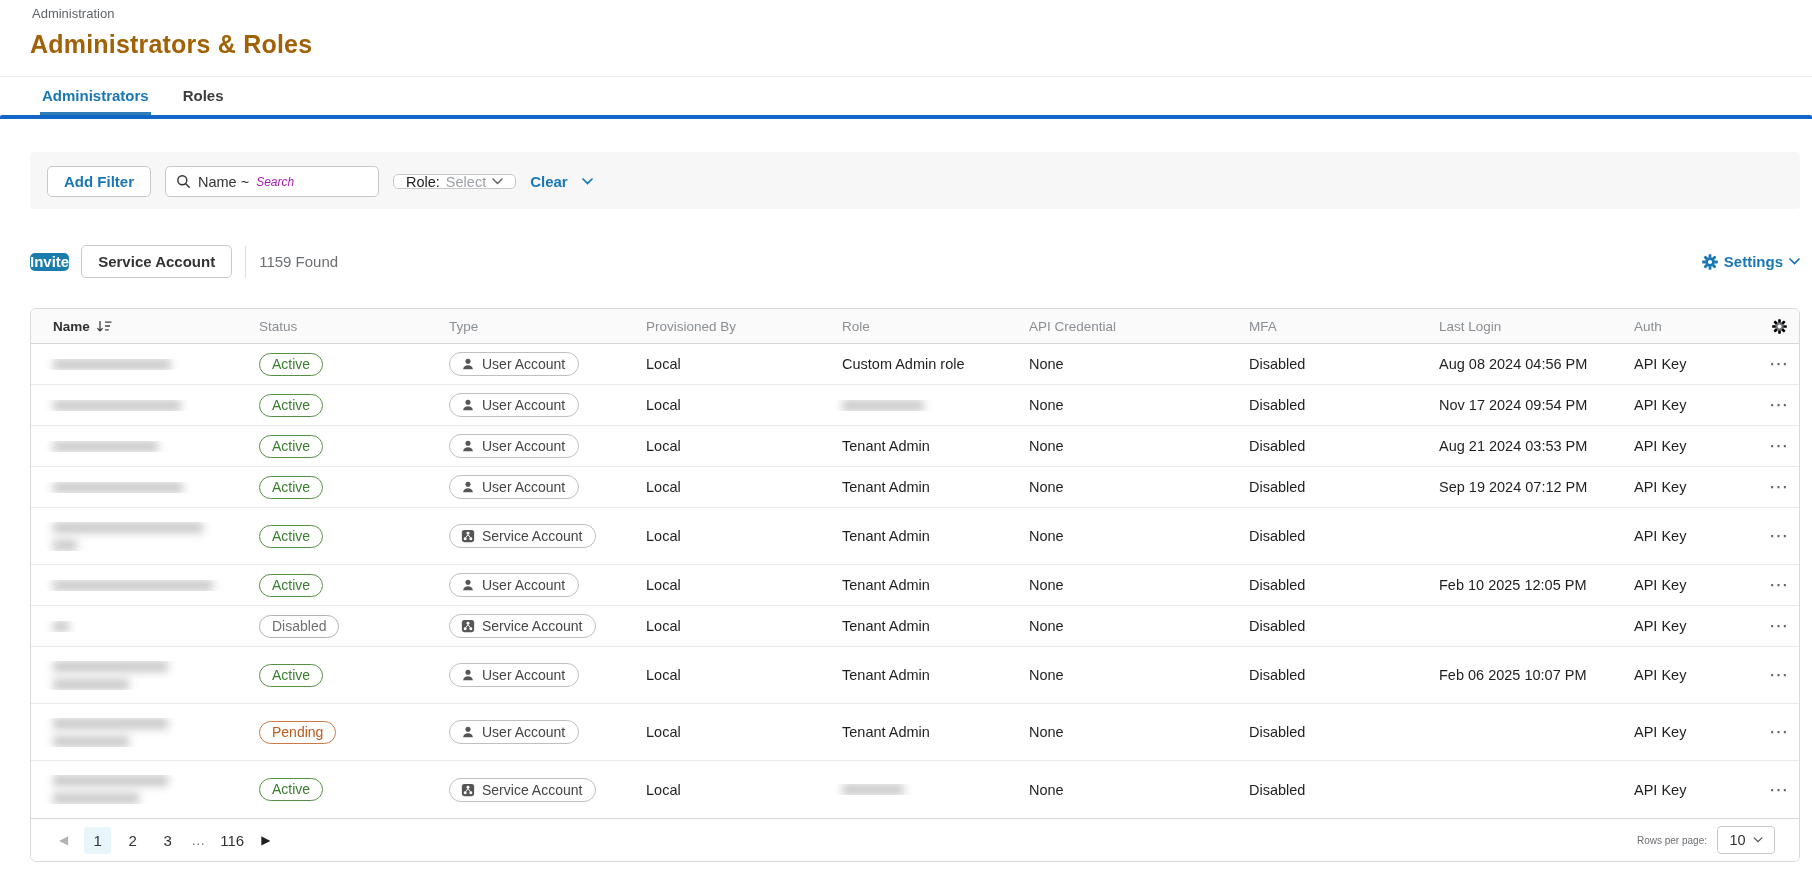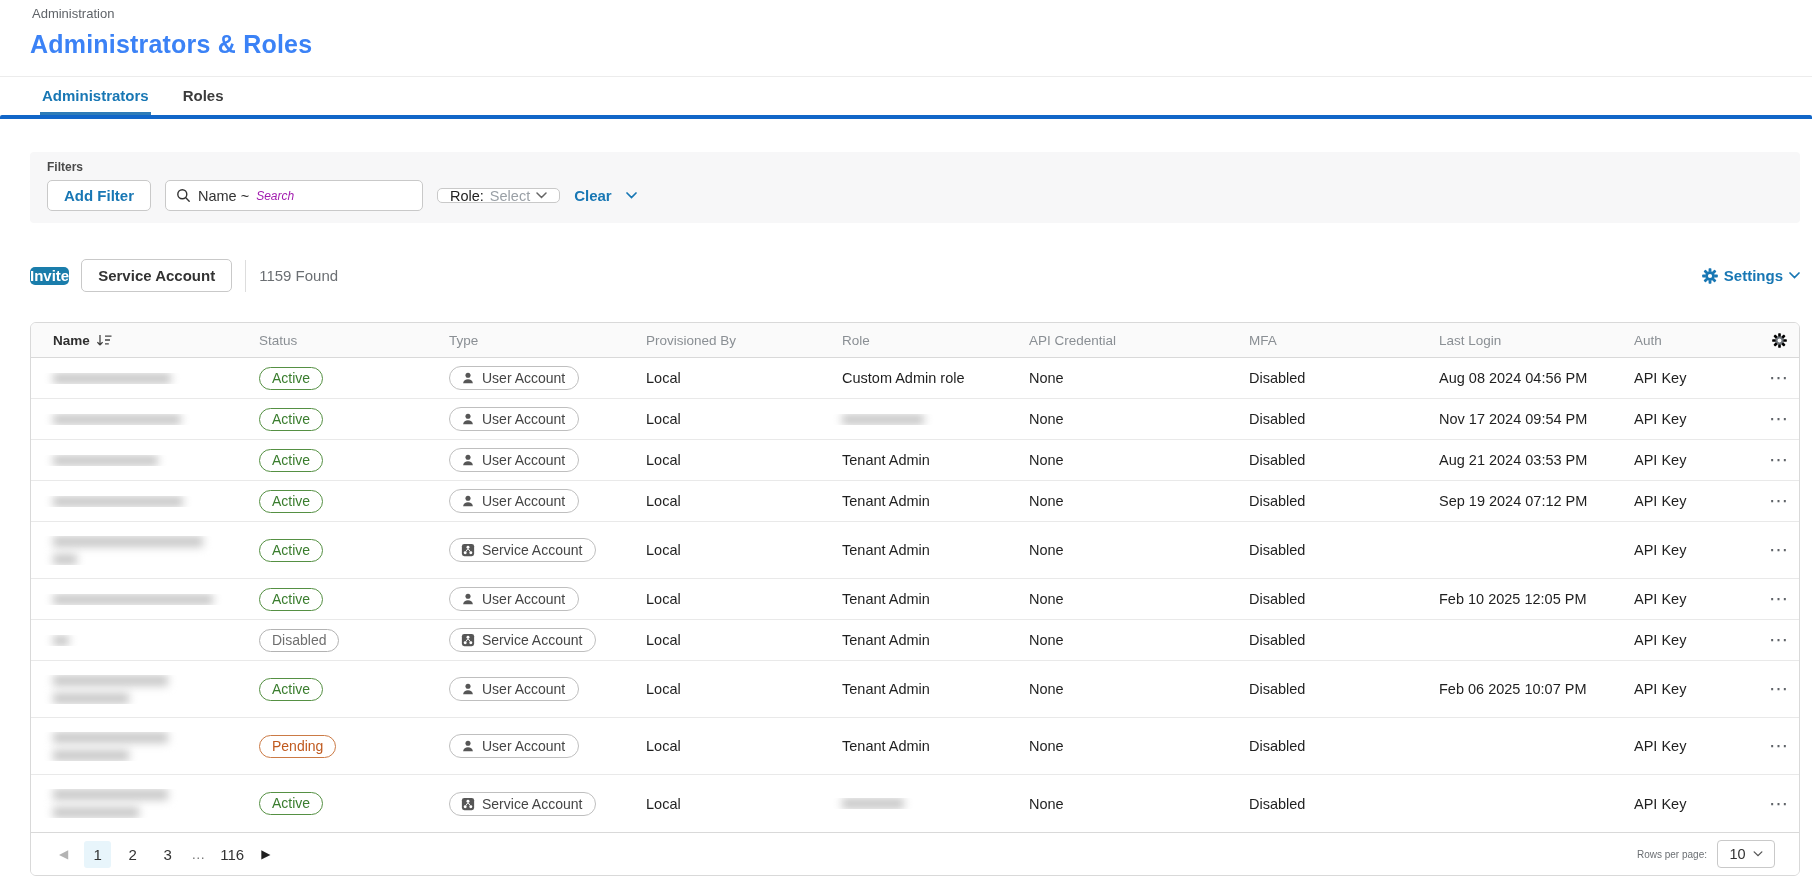--- a/index.html
+++ b/index.html
@@ -6,37 +6,37 @@
   html,body { width:1812px; height:879px; background:#fff; overflow:hidden;
     font-family:"Liberation Sans", sans-serif; color:#222; }
 
   :root{
     --blue:#1877b4; --btn-blue:#1a7dab; --bar-blue:#1166c8;
     --green:#3a7d2e; --orange:#c05a1f; --gray-badge:#6f6f6f;
     --border:#d9d9d9; --row-line:#e9e9e9;
   }
 
   .breadcrumb { margin:6px 0 0 32px; font-size:13px; color:#5f6368; cursor:pointer; }
-  .page-title { margin:9px 16px 0 30px; font-size:25px; font-weight:600; color:#3b82f6; letter-spacing:.2px; }
+  .page-title { margin:9px 16px 0 30px; font-size:25px; font-weight:600; color:#a16207; letter-spacing:.2px; }
 
   .tabbar { margin-top:17px; border-top:1px solid #ececec; padding-left:40px; display:flex; gap:30px; }
   .tab { padding:10px 2px 11px; font-size:15px; color:#3c3c3c; font-weight:600; cursor:pointer; }
   .tab.active { color:var(--blue); border-bottom:3px solid #2e7cb8; padding-bottom:4px; }
   .blue-bar { height:4px; background:var(--bar-blue); border-radius:2px 2px 0 0; }
 
   .content { margin:0 12px 0 30px; }
 
   .filters-panel { margin-top:33px; background:#f7f7f8; border-radius:4px; padding:8px 17px 12px; }
   .filters-label { font-size:12px; font-weight:700; color:#4a4a4a; }
   .filters-row { display:flex; align-items:center; margin-top:6px; gap:14px; }
   .btn-outline { background:#fff; border:1px solid #c9c9c9; border-radius:5px; height:31px;
     padding:0 16px; font-size:15px; font-weight:700; color:#333; cursor:pointer;
     font-family:"Liberation Sans",sans-serif; display:inline-flex; align-items:center; }
   .btn-outline.blue { color:var(--blue); }
-  .search-box { background:#fff; border:1px solid #c9c9c9; border-radius:5px; height:31px; width:258px;
+  .search-box { background:#fff; border:1px solid #c9c9c9; border-radius:5px; height:31px; width:214px;
     display:flex; align-items:center; padding:0 10px; gap:7px; cursor:text; }
   .search-prefix { font-size:14.5px; color:#333; white-space:nowrap; }
   .search-placeholder { font-size:12px; color:#a21caf;font-style:italic; }
   .role-select { background:#fff; border:1px solid #c9c9c9; border-radius:5px; height:15px;
     display:flex; align-items:center; padding:0 12px; gap:6px; font-size:14.5px; cursor:pointer; }
   .role-select .val { color:#9aa0a6; }
   .clear-link { display:flex; align-items:center; gap:14px; color:var(--blue); font-size:15px; font-weight:700; cursor:pointer; }
 
   .actions-row { margin-top:36px; display:flex; align-items:center; }
   .btn-primary { background:var(--btn-blue); color:#fff; border:none; border-radius:5px; height:18px;
@@ -97,21 +97,20 @@
 
 <div class="tabbar">
   <div class="tab active">Administrators</div>
   <div class="tab">Roles</div>
 </div>
 <div class="blue-bar"></div>
 
 <div class="content">
 
   <div class="filters-panel">
-    <div class="filters-label">Filters</div>
     <div class="filters-row">
       <button class="btn-outline blue">Add Filter</button>
       <div class="search-box">
         <span class="icon">
           <svg width="15" height="15" viewBox="0 0 15 15">
               <circle cx="6.3" cy="6.3" r="4.5" fill="none" stroke="#333" stroke-width="1.4"></circle>
               <path d="M9.8 9.8l3.4 3.4" stroke="#333" stroke-width="1.4" stroke-linecap="round"></path>
             </svg>
         </span>
         <span class="search-prefix">Name ~</span>

